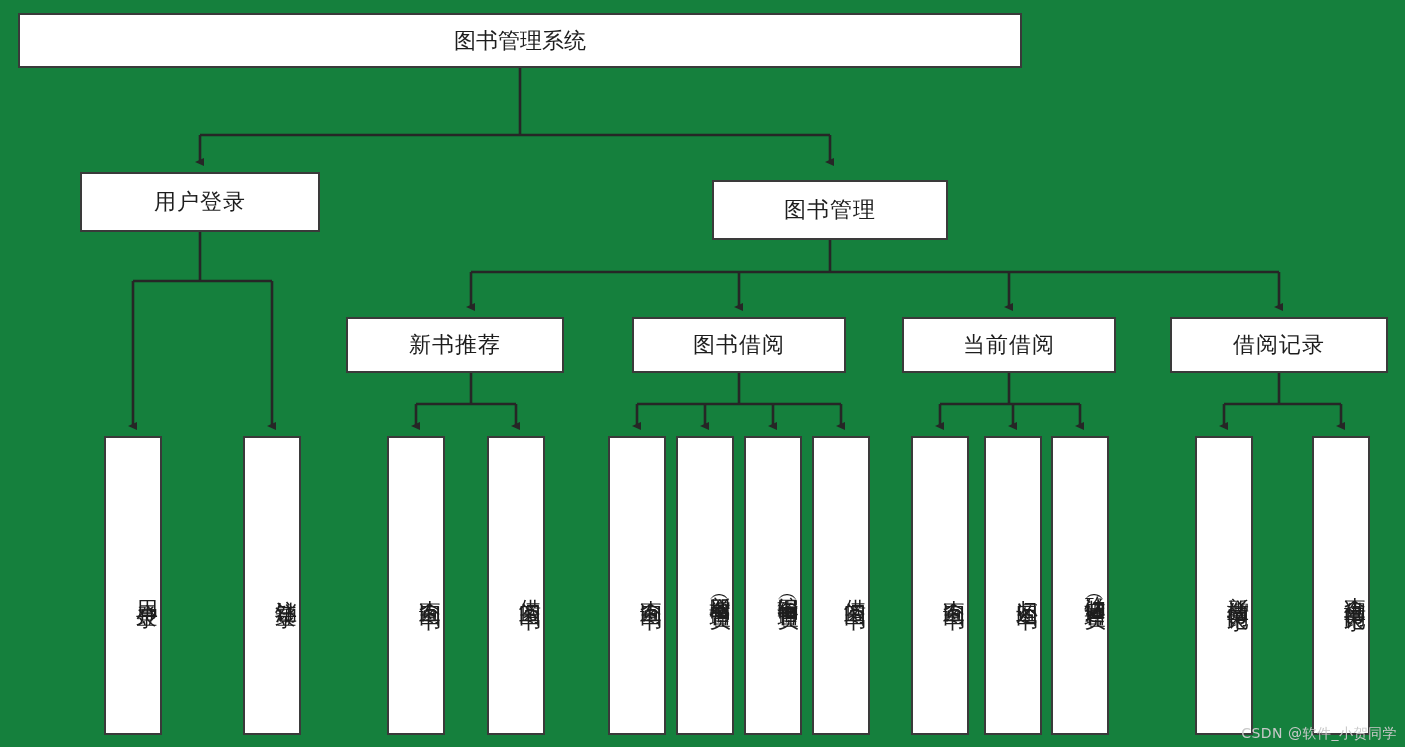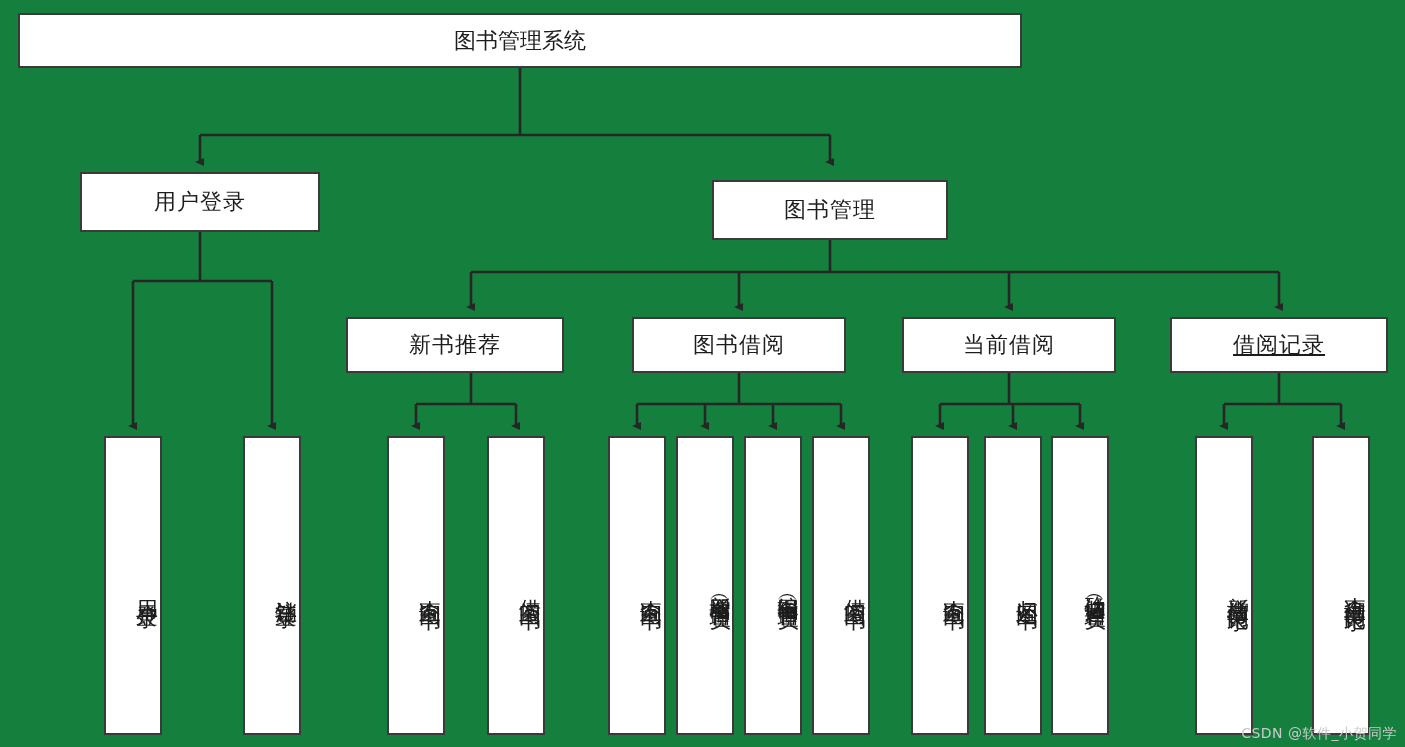--- a/index.html
+++ b/index.html
@@ -110,21 +110,21 @@
 
   <div class="node h" style="left:346px;top:317px;width:218px;height:56px;">
     <span>新书推荐</span>
   </div>
   <div class="node h" style="left:632px;top:317px;width:214px;height:56px;">
     <span>图书借阅</span>
   </div>
   <div class="node h" style="left:902px;top:317px;width:214px;height:56px;">
     <span>当前借阅</span>
   </div>
-  <div class="node h" style="left:1170px;top:317px;width:218px;height:56px;text-decoration:underline;">
+  <div class="node h" style="left:1170px;top:317px;width:218px;height:56px;">
     <span>借阅记录</span>
   </div>
 
   <div class="node leaf" style="left:104px;top:436px;width:58px;height:299px;justify-content:center;">
     <span>用户登录</span>
   </div>
   <div class="node leaf" style="left:243px;top:436px;width:58px;height:299px;justify-content:center;">
     <span>注销登录</span>
   </div>
   <div class="node leaf" style="left:387px;top:436px;width:58px;height:299px;justify-content:center;">

